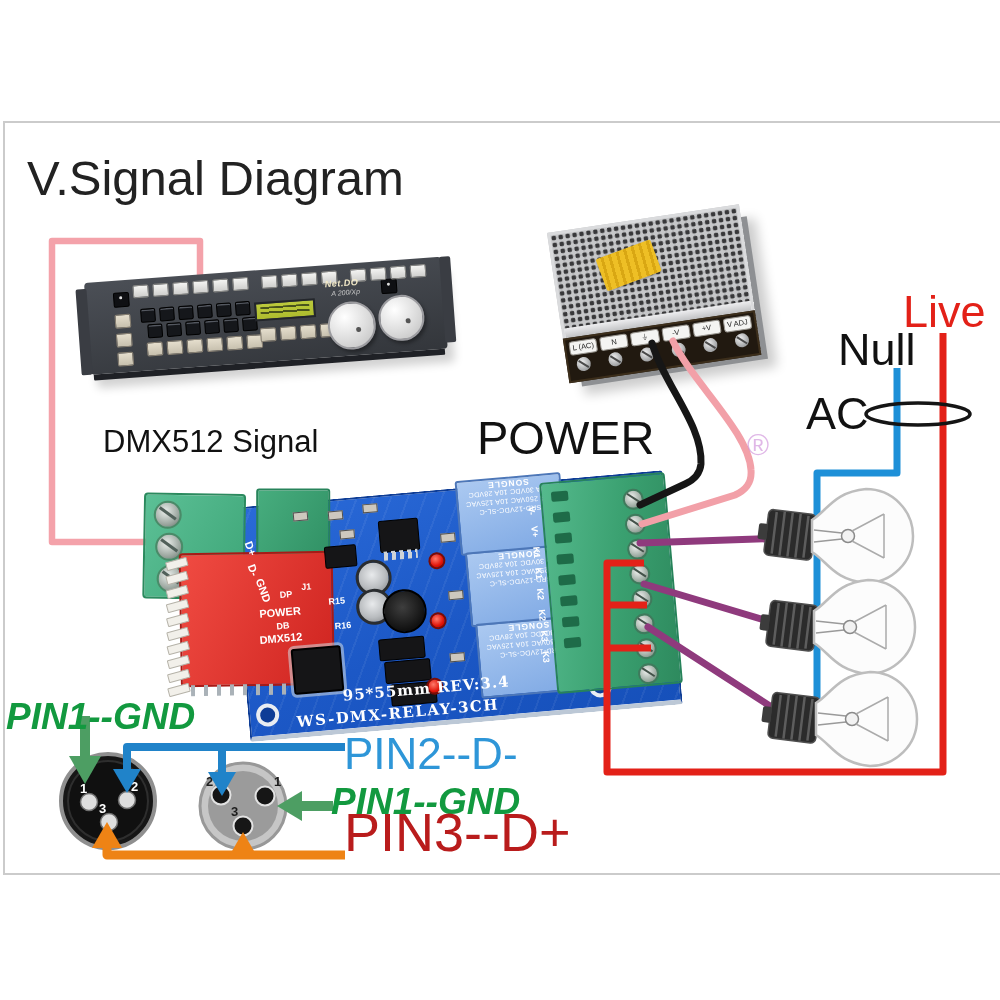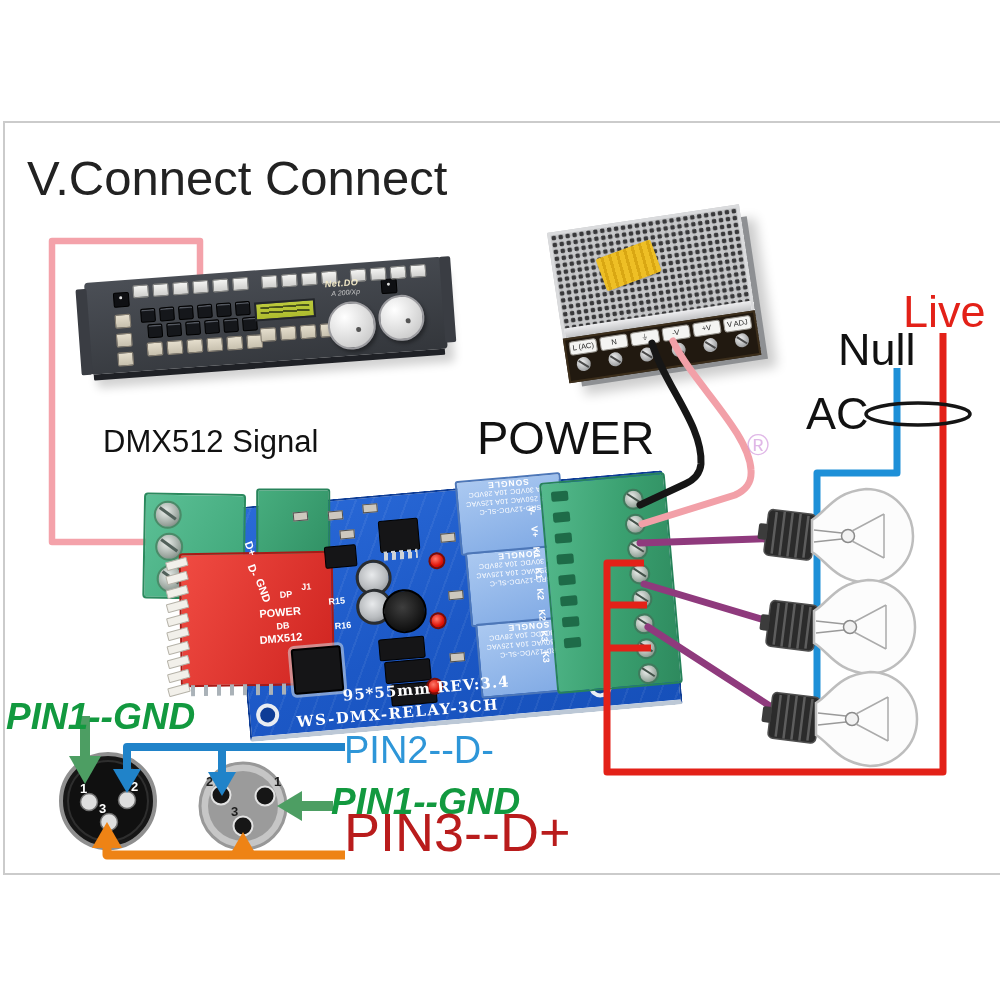--- a/index.html
+++ b/index.html
@@ -8,21 +8,21 @@
   
   .frame{position:absolute;left:3px;top:121px;width:1020px;height:750px;border:2px solid #cbcbcb;z-index:0;}
   .main-title{position:absolute;left:27px;top:22px;font-size:41px;font-weight:600;letter-spacing:.5px;color:#1a1a1a;z-index:5;}
   .heading{position:absolute;left:27px;top:150px;font-size:49px;font-weight:400;color:#222;z-index:5;}
   .lbl{position:absolute;z-index:5;white-space:nowrap;}
   .lbl-dmx{left:58px;top:424px;font-size:31px;color:#111;margin-left:45px;}
   .lbl-power{left:477px;top:410px;font-size:47px;color:#111;}
   .lbl-live{left:903px;top:286px;font-size:45px;color:#e32118;}
   .lbl-null{left:838px;top:324px;font-size:45px;color:#111;}
   .lbl-ac{left:806px;top:388px;font-size:45px;color:#111;}
-  .lbl-pin2{left:344px;top:729px;font-size:38px;color:#2e96d8;}
+  .lbl-pin2{left:344px;top:729px;font-size:44px;color:#2e96d8;}
   .lbl-pin3{left:344px;top:801px;font-size:54px;color:#b91c1c;}
   .lbl-gnd1{left:6px;top:696px;font-size:37px;font-weight:bold;font-style:italic;color:#12993f;}
   .lbl-gnd2{left:331px;top:781px;font-size:37px;font-weight:bold;font-style:italic;color:#12993f;}
   .wm{position:absolute;left:594px;top:444px;font-size:64px;font-weight:bold;letter-spacing:3px;opacity:.5;z-index:6;}
   .wm-reg{position:absolute;left:747px;top:428px;font-size:30px;opacity:.55;color:#c77fd4;z-index:6;}
   
   .console{position:absolute;left:84px;top:283px;width:358px;height:92px;border-radius:4px;
            background:linear-gradient(175deg,#4b4f56,#33363b);transform:rotate(-4.2deg);transform-origin:top left;
            box-shadow:0 9px 0 -3px #1f2126,6px 14px 10px rgba(0,0,0,.18);z-index:2;}
   .console:before{content:"";position:absolute;left:-9px;top:6px;width:11px;height:86px;background:#3a3d43;border-radius:2px;}
@@ -119,21 +119,21 @@
   .svg-under{position:absolute;left:0;top:0;z-index:1;}
   .svg-over{position:absolute;left:0;top:0;z-index:4;}
   svg text{font-family:"Liberation Sans",sans-serif;font-weight:bold;}
 </style>
 </head>
 <body>
 
 <div class="canvas">
 
   <div class="frame"></div>
-  <div class="heading">V.Connect Connect</div>
+  <div class="heading">V.Signal Diagram</div>
 
   <svg class="svg-under" width="1000" height="1000" viewBox="0 0 1000 1000">
     <path d="M 200 278 L 200 241 L 52 241 L 52 542 L 150 542" fill="none" stroke="#f4a2aa" stroke-width="6.5" stroke-linejoin="round"></path>
   </svg>
 
   <div class="console">
     <div class="psw"></div>
     <div class="psw psw2"></div>
     <div class="crow" style="left:48px;top:6px;">
       <span class="bw"></span>

